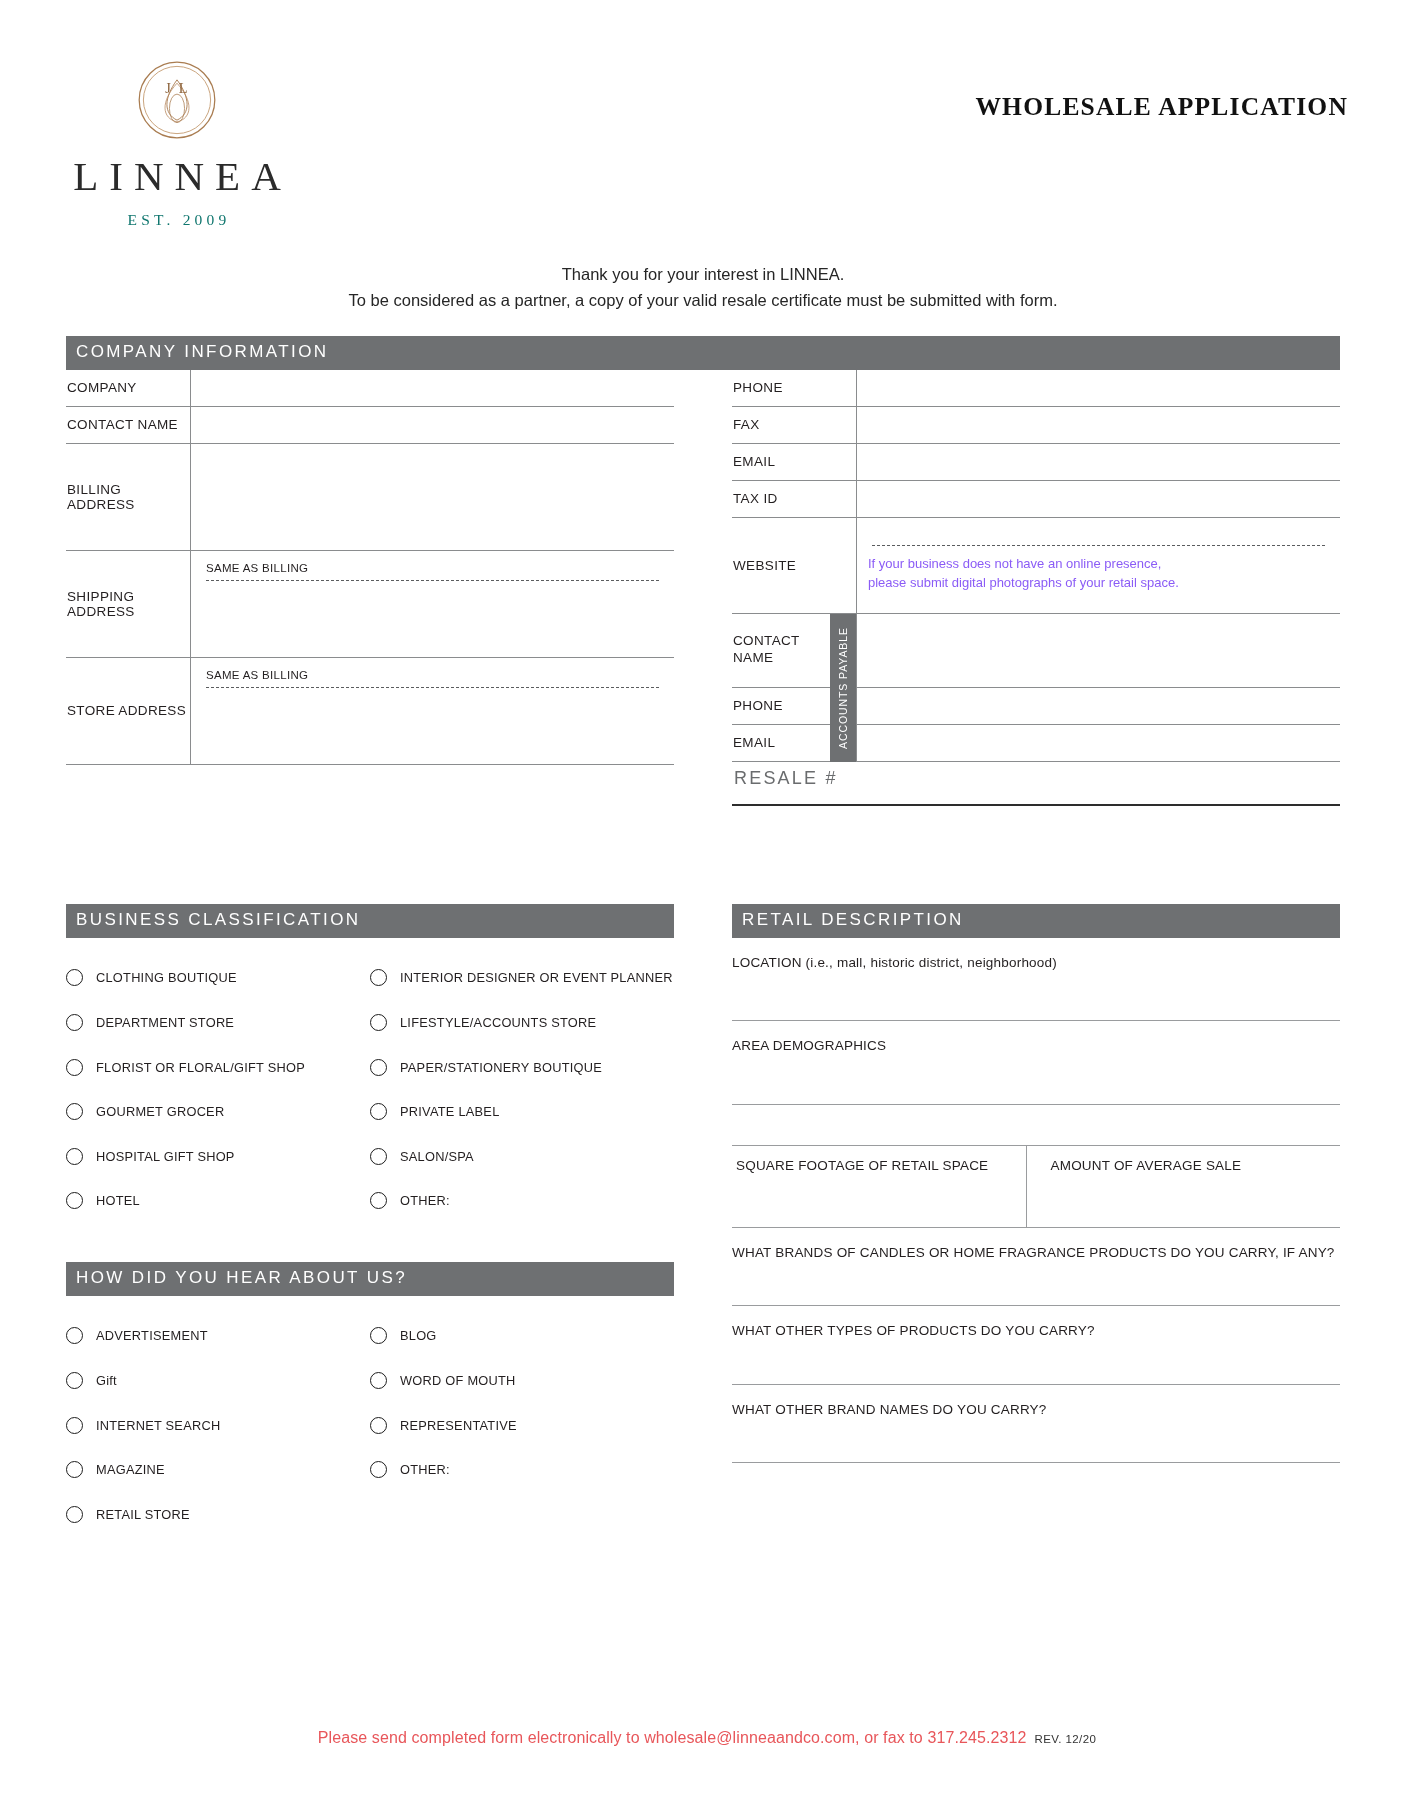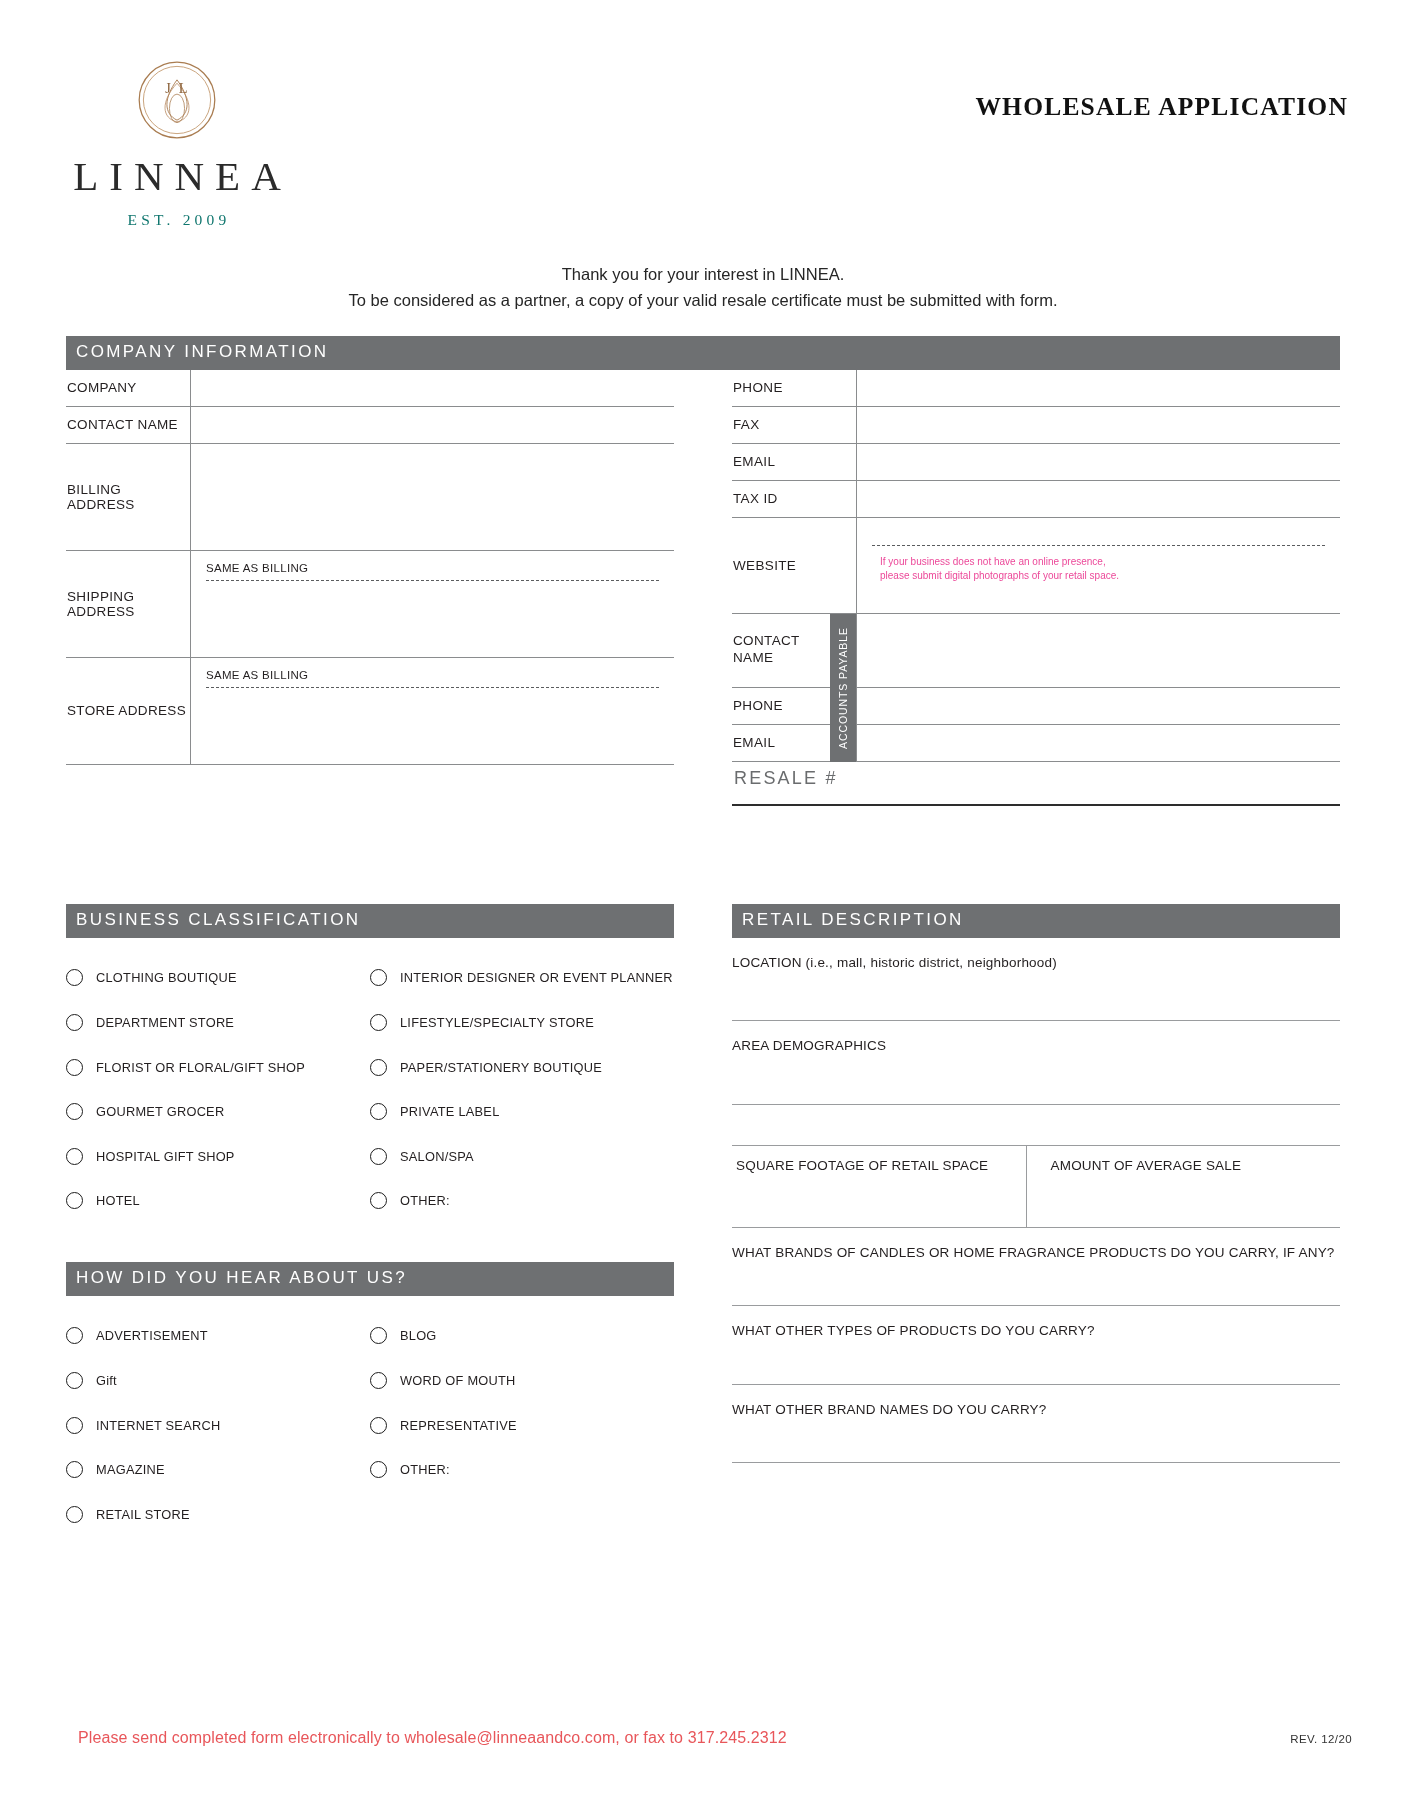--- a/index.html
+++ b/index.html
@@ -153,25 +153,25 @@
     margin-top: 11px;
     margin-left: 9px;
   }
 
   .dashline {
     border-top: 1px dashed #5a5c5e;
     margin: 6px 9px 0 9px;
   }
 
   .web-note {
-    font-size: 10px;
+    font-size: 13px;
     line-height: 1.45;
-    color: #ec4899;
+    color: #8b5cf6;
     margin-top: 9px;
-    margin-left: 17px;
+    margin-left: 5px;
   }
   .web-dash {
     border-top: 1px dashed #5a5c5e;
     margin: 27px 9px 0 9px;
   }
 
   
   .ap-tab {
     position: absolute;
     width: 26px;
@@ -293,26 +293,26 @@
     letter-spacing: 0.2px;
   }
   .split-cell.second {
     border-left: 1px solid #9a9c9e;
     padding-left: 24px;
   }
 
   
   .footer {
     position: absolute;
-    left: 78px;
+    left: 70px;
     top: 1729px;
     width: 1274px;
     display: flex;
     align-items: baseline;
-    justify-content: space-between;
+    justify-content: center;
     gap: 8px;
   }
   .footer-note {
     font-size: 16px;
     color: #e8565a;
     letter-spacing: 0.1px;
   }
   .footer-rev {
     font-size: 11.5px;
     color: #333333;
@@ -486,21 +486,21 @@
           <span class="radio-label">HOTEL</span>
         </div>
       </div>
       <div class="radio-col">
         <div class="radio-item">
           <span class="radio-dot"></span>
           <span class="radio-label">INTERIOR DESIGNER OR EVENT PLANNER</span>
         </div>
         <div class="radio-item">
           <span class="radio-dot"></span>
-          <span class="radio-label">LIFESTYLE/SPECIALTY STORE</span>
+          <span class="radio-label">LIFESTYLE/ACCOUNTS STORE</span>
         </div>
         <div class="radio-item">
           <span class="radio-dot"></span>
           <span class="radio-label">PAPER/STATIONERY BOUTIQUE</span>
         </div>
         <div class="radio-item">
           <span class="radio-dot"></span>
           <span class="radio-label">PRIVATE LABEL</span>
         </div>
         <div class="radio-item">

